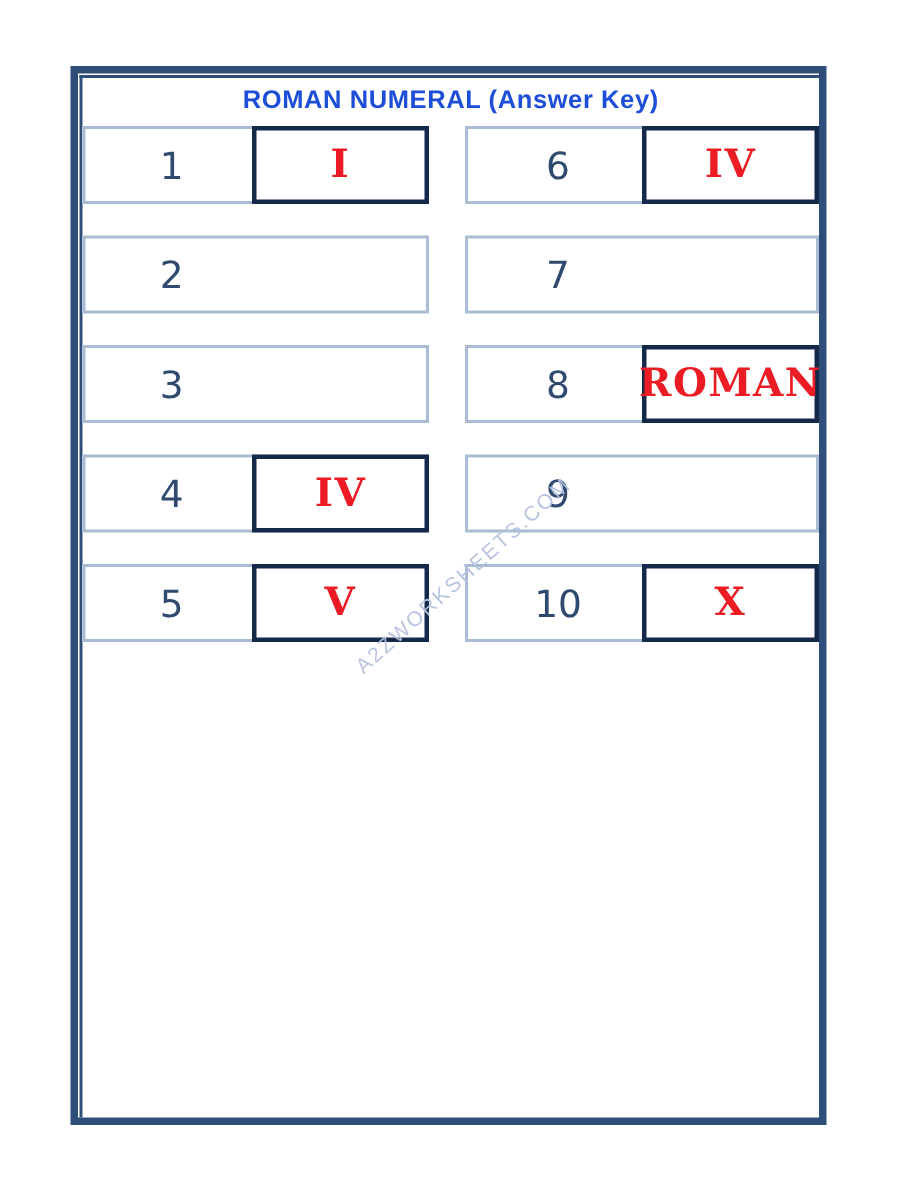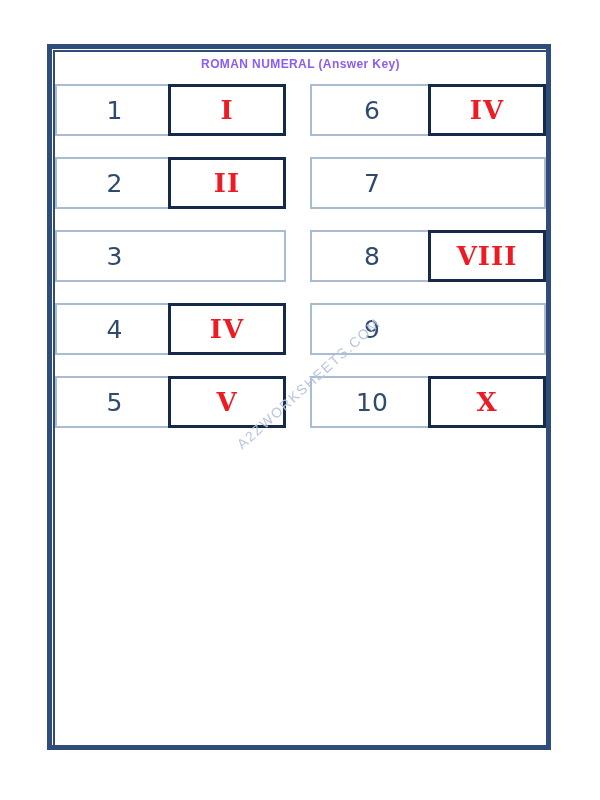--- a/index.html
+++ b/index.html
@@ -21,23 +21,23 @@
   }
   .frame-inner{
     position:absolute;
     left:1px;top:1px;right:0;bottom:0;
     border-left:2px solid #2E4E79;
     border-top:2px solid #2E4E79;
   }
   .title{
     text-align:center;
     font-weight:bold;
-    font-size:12px;
+    font-size:17px;
     letter-spacing:0.4px;
-    color:#8b5cf6;
+    color:#1d4ed8;
     padding-top:5px;
     height:25px;
   }
   .grid{
     display:flex;
     flex-direction:row;
     margin-top:2px;
   }
   .col{
     display:flex;
@@ -105,23 +105,20 @@
       <div class="grid">
         <div class="col col-left">
             <div class="row">
               <div class="num">1</div>
               <div class="ans">
                 <span class="roman">I</span>
               </div>
             </div>
             <div class="row">
               <div class="num">2</div>
-              <div class="ans">
-                <span class="roman">II</span>
-              </div>
             </div>
             <div class="row">
               <div class="num">3</div>
             </div>
             <div class="row">
               <div class="num">4</div>
               <div class="ans">
                 <span class="roman">IV</span>
               </div>
             </div>
@@ -138,21 +135,21 @@
               <div class="ans">
                 <span class="roman">IV</span>
               </div>
             </div>
             <div class="row">
               <div class="num">7</div>
             </div>
             <div class="row">
               <div class="num">8</div>
               <div class="ans">
-                <span class="roman">VIII</span>
+                <span class="roman">ROMAN</span>
               </div>
             </div>
             <div class="row">
               <div class="num">9</div>
             </div>
             <div class="row">
               <div class="num">10</div>
               <div class="ans">
                 <span class="roman">X</span>
               </div>

